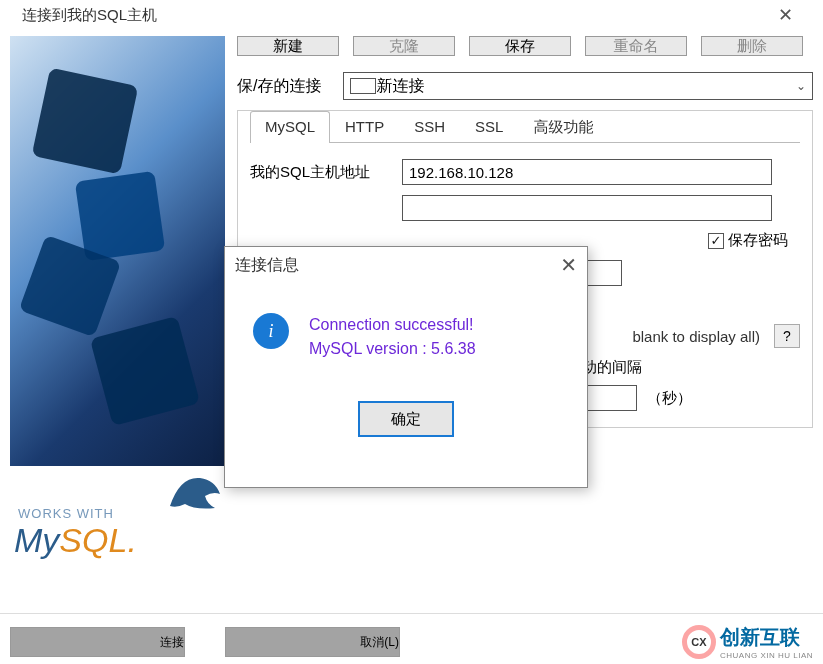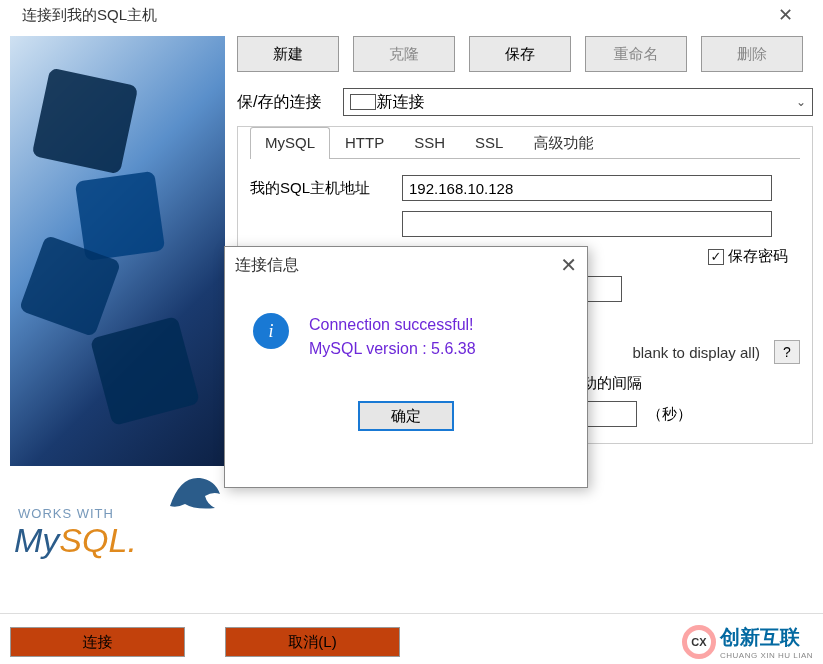--- a/index.html
+++ b/index.html
@@ -21,21 +21,21 @@
 .dolphin { position: absolute; top: 0; right: 0; width: 60px; height: 50px; }
 .works-with { color: #7799bb; font-size: 13px; letter-spacing: 1px; position: absolute; top: 40px; left: 8px; }
 .mysql-logo { position: absolute; top: 55px; left: 4px; font-size: 34px; font-weight: 400; font-style: italic; }
 .mysql-logo .my { color: #2b5c8a; }
 .mysql-logo .sql { color: #e08a1e; }
 .mysql-logo .dot { color: #e08a1e; }
 
 .right-panel { flex: 1; display: flex; flex-direction: column; gap: 10px; }
 
 .toolbar { display: flex; gap: 14px; }
-.tb-btn { width: 102px; height: 36px; border: 1px solid #999; background: #e9e9e9; font-size: 15px; cursor: pointer; }
+.tb-btn { width: 102px; height: 20px; border: 1px solid #999; background: #e9e9e9; font-size: 15px; cursor: pointer; }
 .tb-btn.disabled { color: #888; }
 
 .saved-row { display: flex; align-items: center; gap: 22px; margin-top: 6px; }
 .saved-label { font-size: 16px; }
 .saved-select { flex: 1; height: 28px; border: 1px solid #555; display: flex; align-items: center; padding-left: 6px; }
 .sel-swatch { width: 26px; height: 16px; border: 1px solid #555; background: #fff; }
 .sel-arrow { margin-left: auto; margin-right: 6px; color: #555; font-size: 12px; }
 
 .form-box { border: 1px solid #ccc; padding: 0 12px 16px 12px; }
 .tabs { display: flex; border-bottom: 1px solid #bbb; margin-bottom: 16px; }
@@ -55,34 +55,34 @@
 .help-btn { width: 26px; height: 24px; border: 1px solid #aaa; background: #eee; font-size: 14px; }
 
 .timeout-row { display: flex; gap: 40px; }
 .timeout-col { display: flex; flex-direction: column; gap: 8px; }
 .radio-row { display: flex; align-items: center; gap: 10px; }
 .radio { width: 16px; height: 16px; border: 1px solid #555; border-radius: 50%; display: inline-flex; align-items: center; justify-content: center; }
 .radio.checked::after { content: ""; width: 8px; height: 8px; background: #111; border-radius: 50%; }
 .sec-lbl { font-size: 15px; }
 
 .bottom-bar { position: absolute; left: 0; bottom: 4px; width: 823px; border-top: 1px solid #ddd; padding: 10px 10px 0 10px; display: flex; gap: 40px; align-items: center; }
-.bottom-btn { width: 175px; height: 30px; border: 1px solid #999; background: #c2410c; font-size: 15px; }
+.bottom-btn { width: 175px; height: 30px; border: 1px solid #999; background: #a3a3a3; font-size: 12px; text-align: right; }
 .brand-logo { margin-left: auto; display: flex; align-items: center; gap: 4px; }
 .brand-circle { width: 34px; height: 34px; border: 5px solid #fca5a5; border-radius: 50%; display: flex; align-items: center; justify-content: center; font-size: 11px; font-weight: bold; color: #333; }
 .brand-text { font-size: 20px; color: #0369a1; font-weight: 700; }
 .brand-sub { font-size: 8px; color: #888; letter-spacing: 0.5px; }
 
 .modal { position: absolute; top: 246px; left: 224px; width: 364px; height: 242px; background: #fff; border: 1px solid #888; box-shadow: 3px 3px 12px rgba(0,0,0,0.25); z-index: 100; }
 .modal-header { height: 36px; display: flex; align-items: center; padding: 0 10px; font-size: 16px; color: #333; }
 .modal-close { margin-left: auto; font-size: 20px; color: #555; }
 .modal-body { padding: 30px 20px 10px 28px; display: flex; gap: 20px; }
 .info-icon { width: 36px; height: 36px; border-radius: 50%; background: #1979d4; color: #fff; display: flex; align-items: center; justify-content: center; font-size: 18px; font-family: Georgia, serif; font-style: italic; }
 .modal-text { font-size: 16px; line-height: 24px; color: #6d28d9; }
 .modal-footer { display: flex; justify-content: center; margin-top: 30px; }
-.ok-btn { width: 96px; height: 30px; border: 2px solid #1979d4; background: #e6e6e6; font-size: 15px; }
+.ok-btn { width: 96px; height: 36px; border: 2px solid #1979d4; background: #e6e6e6; font-size: 15px; }
 </style>
 </head>
 <body>
 
 <div class="titlebar">
   <span>连接到我的SQL主机</span>
   <span class="close">✕</span>
 </div>
 
 <div class="main-area">

